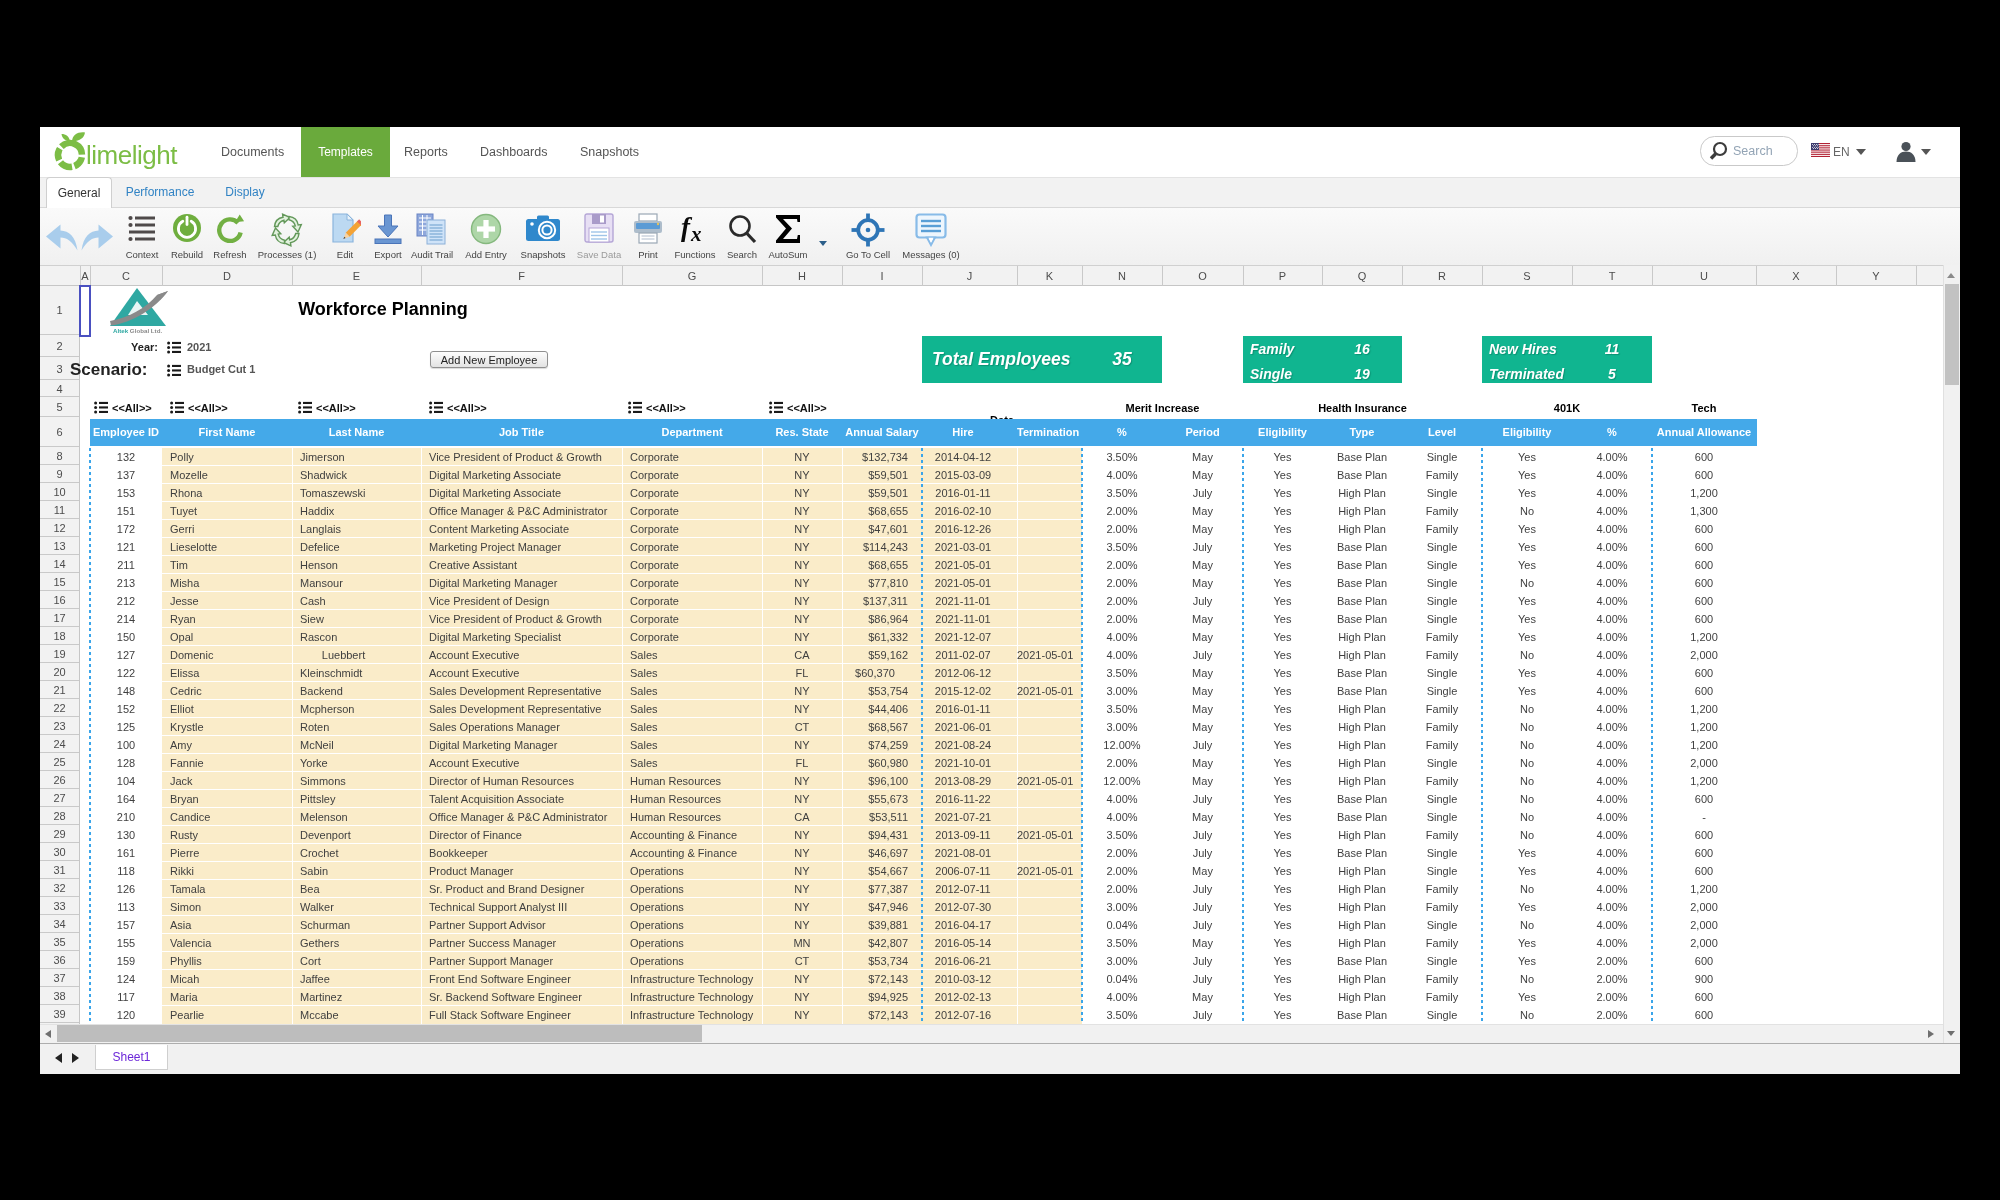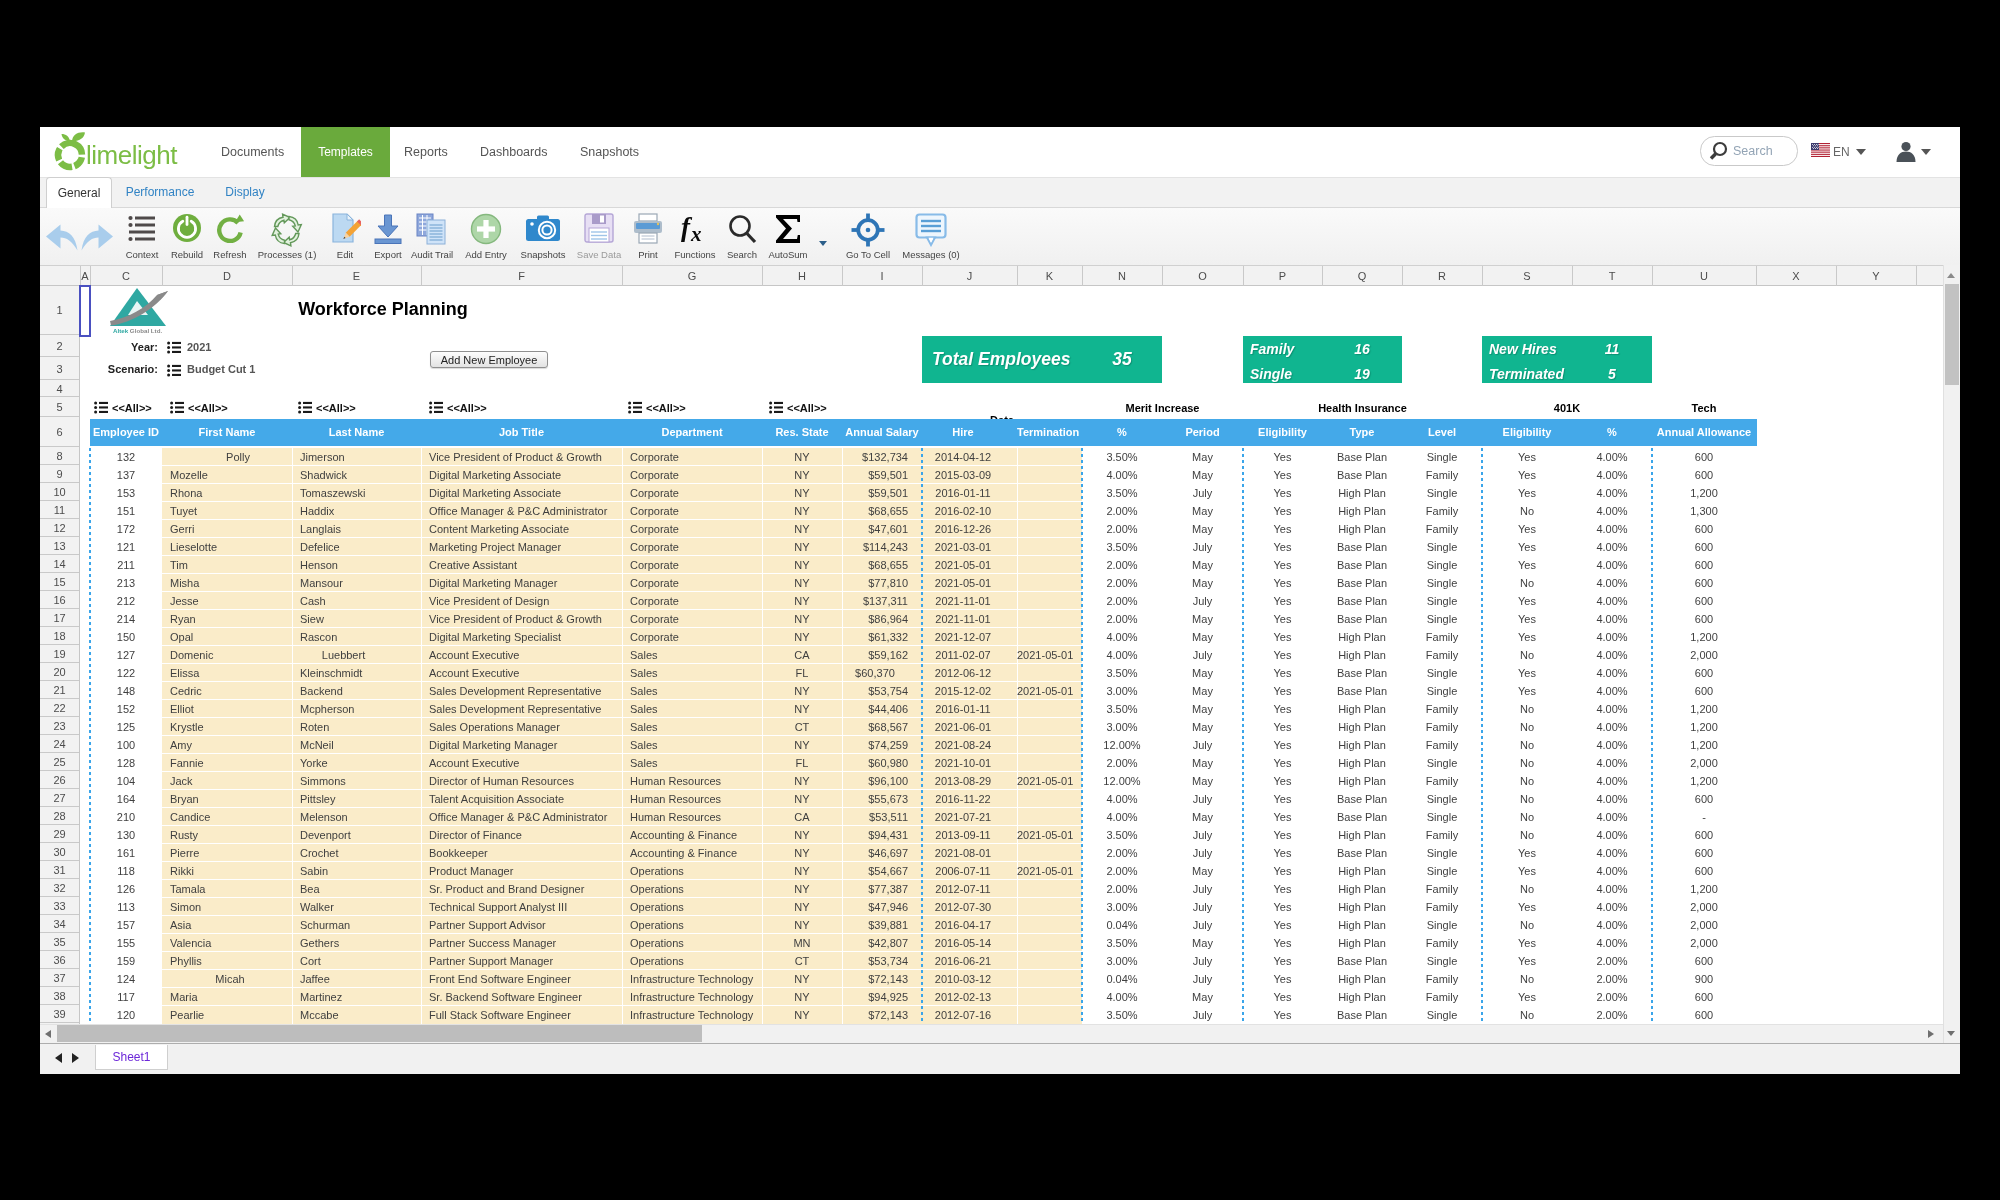--- a/index.html
+++ b/index.html
@@ -427,21 +427,21 @@
 <g fill="#1a1a1a">
           <circle cx="1.6" cy="2" r="1.5"></circle>
           <circle cx="1.6" cy="6.5" r="1.5"></circle>
           <circle cx="1.6" cy="11" r="1.5"></circle>
 <rect x="5" y="0.9" width="9" height="2.1"></rect>
           <rect x="5" y="5.4" width="9" height="2.1"></rect>
           <rect x="5" y="9.9" width="9" height="2.1"></rect>
         </g>
       </svg>
       <div class="abs" style="left:147px;top:209px;height:22px;line-height:22px;font-size:11px;font-weight:bold;color:#555">2021</div>
-      <div class="abs" style="left:30px;top:231px;width:88px;height:23px;line-height:23px;text-align:right;font-size:11px;font-weight:bold;color:#222">Scenario:</div>
+      <div class="abs" style="left:30px;top:231px;width:88px;height:23px;line-height:23px;text-align:left;font-size:17px;font-weight:bold;color:#222">Scenario:</div>
       <svg class="abs" style="left:127px;top:237px" width="14" height="13" viewBox="0 0 14 13">
 <g fill="#1a1a1a">
           <circle cx="1.6" cy="2" r="1.5"></circle>
           <circle cx="1.6" cy="6.5" r="1.5"></circle>
           <circle cx="1.6" cy="11" r="1.5"></circle>
 <rect x="5" y="0.9" width="9" height="2.1"></rect>
           <rect x="5" y="5.4" width="9" height="2.1"></rect>
           <rect x="5" y="9.9" width="9" height="2.1"></rect>
         </g>
       </svg>
@@ -543,21 +543,21 @@
       <div class="bh" style="left:977px;top:292px;width:51px">Termination</div>
       <div class="bh" style="left:1042px;top:292px;width:80px">%</div>
       <div class="bh" style="left:1122px;top:292px;width:81px">Period</div>
       <div class="bh" style="left:1203px;top:292px;width:79px">Eligibility</div>
       <div class="bh" style="left:1282px;top:292px;width:80px">Type</div>
       <div class="bh" style="left:1362px;top:292px;width:80px">Level</div>
       <div class="bh" style="left:1442px;top:292px;width:90px">Eligibility</div>
       <div class="bh" style="left:1532px;top:292px;width:80px">%</div>
       <div class="bh" style="left:1612px;top:292px;width:104px">Annual Allowance</div>
       <span class="cell" style="left:50px;top:321px;width:72px;text-align:center">132</span>
-      <span class="cell" style="left:138px;top:321px;width:120px;text-align:center">Polly</span>
+      <span class="cell" style="left:130px;top:321px;width:120px;text-align:left">Polly</span>
       <span class="cell" style="left:260px;top:321px;width:119px;text-align:left">Jimerson</span>
       <span class="cell" style="left:389px;top:321px;width:191px;text-align:left">Vice President of Product &amp; Growth</span>
       <span class="cell" style="left:590px;top:321px;width:130px;text-align:left">Corporate</span>
       <span class="cell" style="left:722px;top:321px;width:80px;text-align:center">NY</span>
       <span class="cell" style="left:802px;top:321px;width:66px;text-align:right">$132,734</span>
       <span class="cell" style="left:882px;top:321px;width:82px;text-align:center">2014-04-12</span>
       <span class="cell" style="left:1042px;top:321px;width:80px;text-align:center">3.50%</span>
       <span class="cell" style="left:1122px;top:321px;width:81px;text-align:center">May</span>
       <span class="cell" style="left:1203px;top:321px;width:79px;text-align:center">Yes</span>
       <span class="cell" style="left:1282px;top:321px;width:80px;text-align:center">Base Plan</span>
@@ -1012,21 +1012,21 @@
       <span class="cell" style="left:882px;top:825px;width:82px;text-align:center">2016-06-21</span>
       <span class="cell" style="left:1042px;top:825px;width:80px;text-align:center">3.00%</span>
       <span class="cell" style="left:1122px;top:825px;width:81px;text-align:center">July</span>
       <span class="cell" style="left:1203px;top:825px;width:79px;text-align:center">Yes</span>
       <span class="cell" style="left:1282px;top:825px;width:80px;text-align:center">Base Plan</span>
       <span class="cell" style="left:1362px;top:825px;width:80px;text-align:center">Single</span>
       <span class="cell" style="left:1442px;top:825px;width:90px;text-align:center">Yes</span>
       <span class="cell" style="left:1532px;top:825px;width:80px;text-align:center">2.00%</span>
       <span class="cell" style="left:1612px;top:825px;width:104px;text-align:center">600</span>
       <span class="cell" style="left:50px;top:843px;width:72px;text-align:center">124</span>
-      <span class="cell" style="left:130px;top:843px;width:120px;text-align:center">Micah</span>
+      <span class="cell" style="left:130px;top:843px;width:120px;text-align:left">Micah</span>
       <span class="cell" style="left:260px;top:843px;width:119px;text-align:left">Jaffee</span>
       <span class="cell" style="left:389px;top:843px;width:191px;text-align:left">Front End Software Engineer</span>
       <span class="cell" style="left:590px;top:843px;width:130px;text-align:left">Infrastructure Technology</span>
       <span class="cell" style="left:722px;top:843px;width:80px;text-align:center">NY</span>
       <span class="cell" style="left:802px;top:843px;width:66px;text-align:right">$72,143</span>
       <span class="cell" style="left:882px;top:843px;width:82px;text-align:center">2010-03-12</span>
       <span class="cell" style="left:1042px;top:843px;width:80px;text-align:center">0.04%</span>
       <span class="cell" style="left:1122px;top:843px;width:81px;text-align:center">July</span>
       <span class="cell" style="left:1203px;top:843px;width:79px;text-align:center">Yes</span>
       <span class="cell" style="left:1282px;top:843px;width:80px;text-align:center">High Plan</span>

